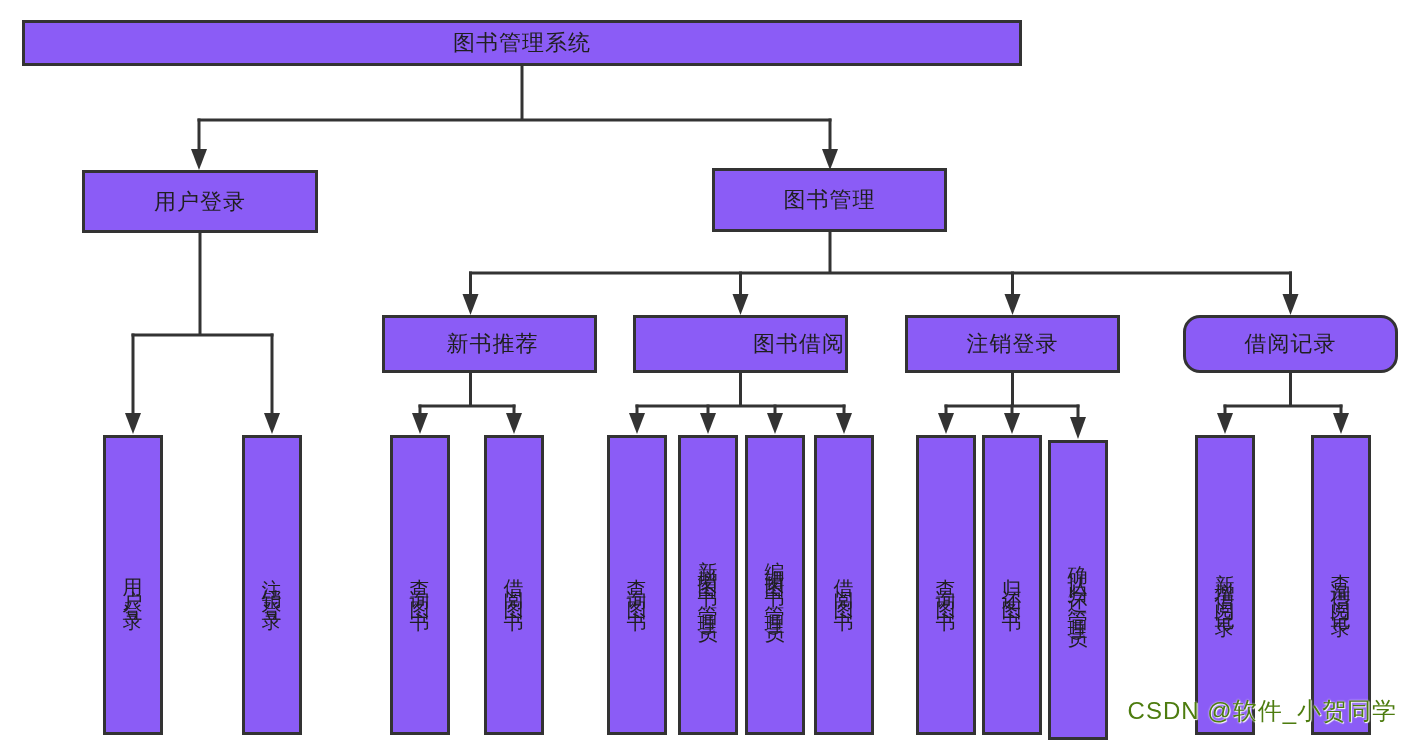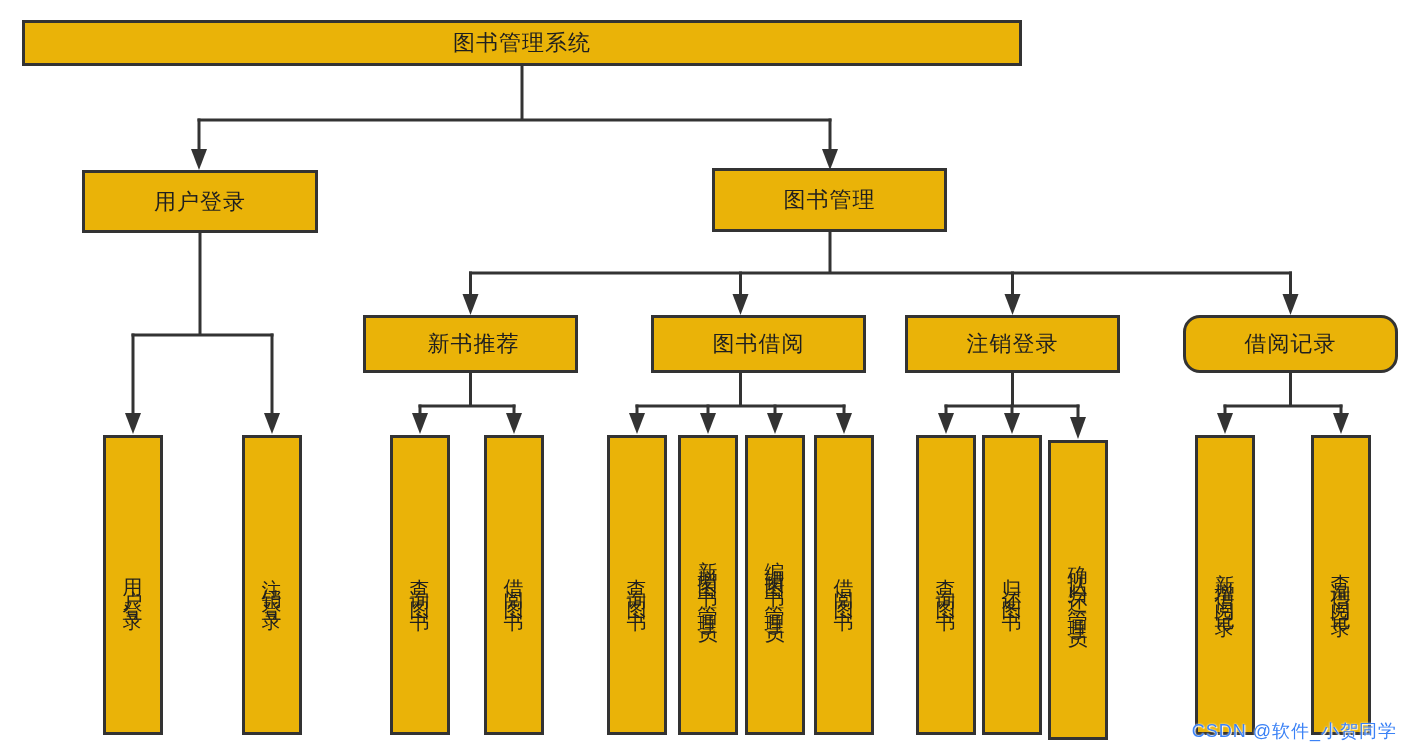--- a/index.html
+++ b/index.html
@@ -18,56 +18,56 @@
     position: absolute;
     left: 0; top: 0;
     width: 1405px; height: 747px;
   }
   svg.connectors line { stroke: #333333; stroke-width: 3; }
   svg.connectors polygon { fill: #333333; stroke: none; }
 
   .node {
     position: absolute;
     border: 3px solid #333333;
-    background: #eab308;
+    background: #8b5cf6;
     display: flex;
     align-items: center;
     justify-content: center;
     color: #1f1f1f;
   }
   .hnode { font-size: 22px; letter-spacing: 1px; }
   .root  { left: 22px;  top: 20px;  width: 1000px; height: 46px; }
   .l2a   { left: 82px;  top: 170px; width: 236px;  height: 63px; }
   .l2b   { left: 712px; top: 168px; width: 235px;  height: 64px; }
   .l3    { top: 315px; width: 215px; height: 58px; }
-  .l3a   { left: 363px; padding-left: 6px; }
-  .l3b   { left: 651px; }
+  .l3a   { left: 382px; padding-left: 6px; }
+  .l3b   { left: 633px; justify-content: flex-end; }
   .l3c   { left: 905px; }
   .l3d   { left: 1183px; border-radius: 17px; }
 
   .leaf {
     top: 435px; width: 60px; height: 300px;
     font-size: 20px;
   }
   .leaf span {
     writing-mode: vertical-rl;
     text-orientation: mixed;
     letter-spacing: 11px;
     line-height: 1;
     white-space: nowrap;
   }
   .leaf.long span { letter-spacing: 9px; }
   .leaf.offset { top: 440px; }
 
   .watermark {
     position: absolute;
     right: 8px;
-    bottom: 4px;
-    font-size: 18px;
-    color: #3b82f6;
+    bottom: 20px;
+    font-size: 24px;
+    color: #4d7c0f;
     text-shadow: 0 0 2px #ffffff, 1px 1px 1px #ffffff;
     letter-spacing: 1px;
     pointer-events: none;
   }
 </style>
 </head>
 <body>
 
 <div class="canvas">
 

